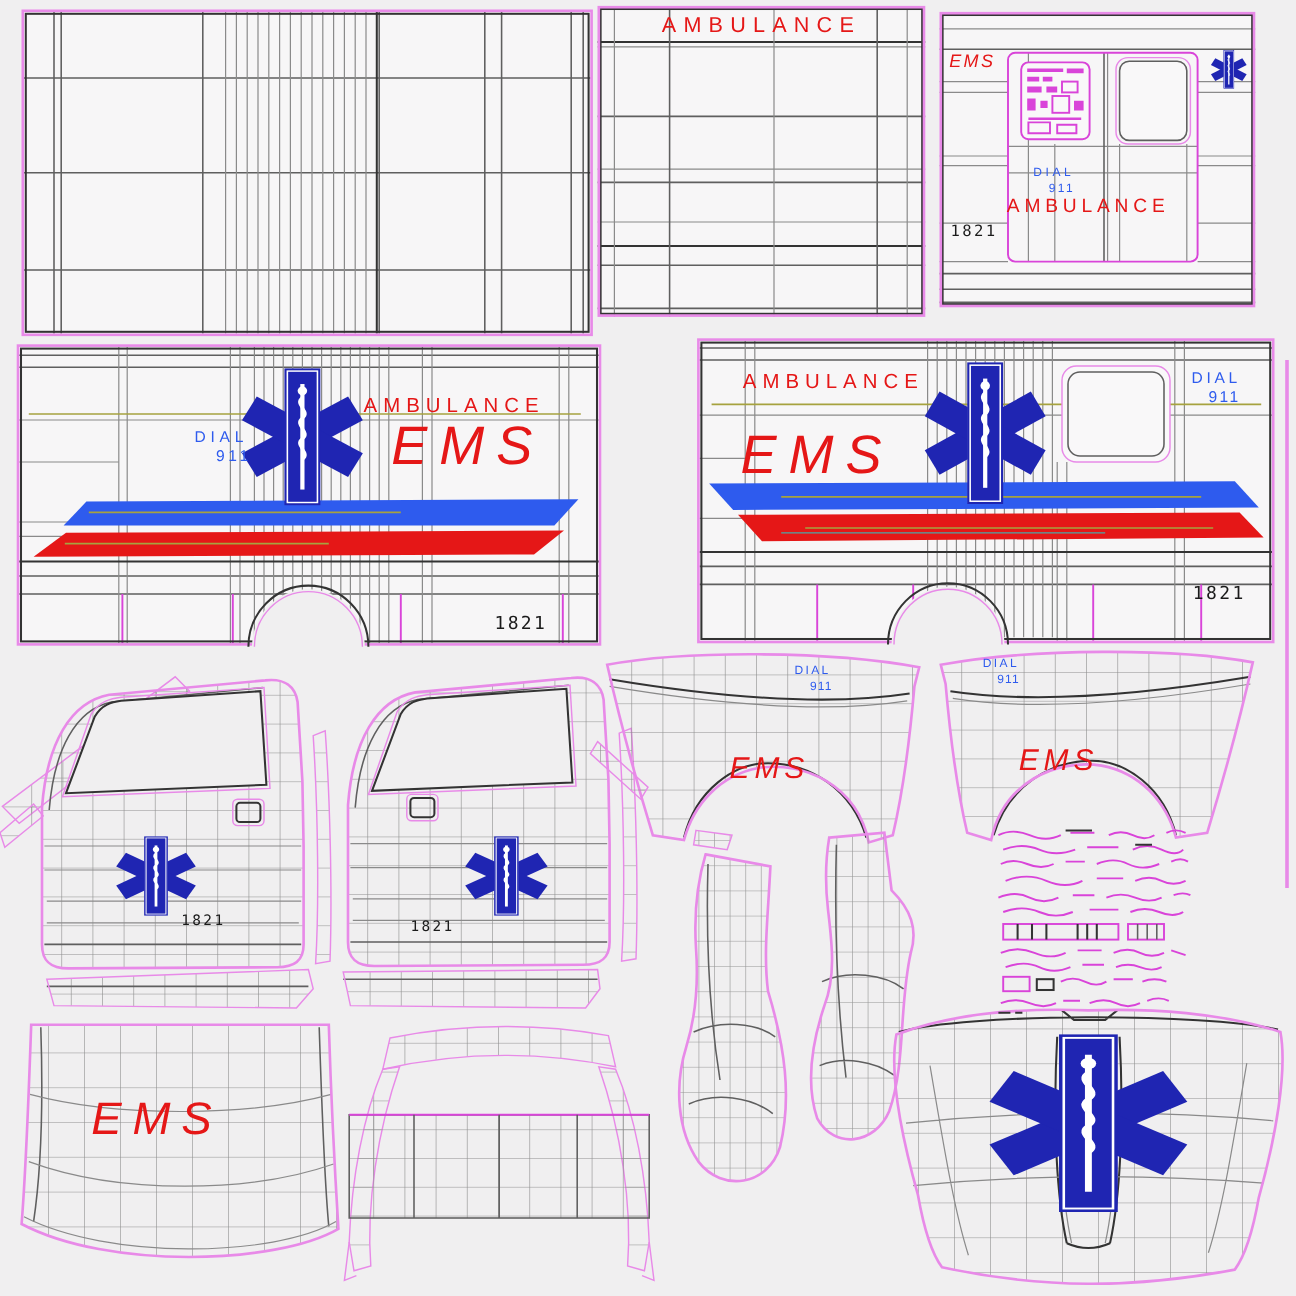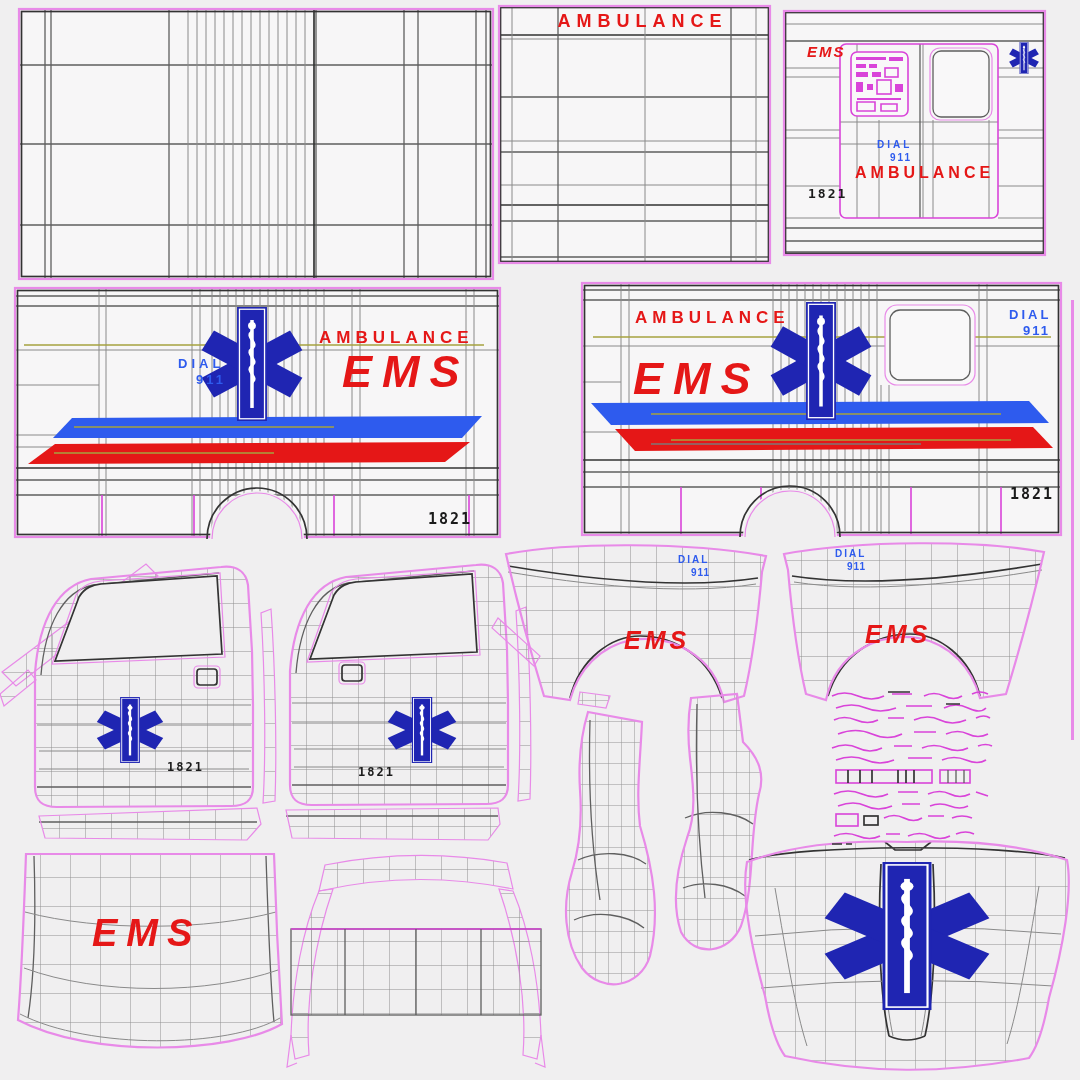--- a/index.html
+++ b/index.html
@@ -1,20 +1,20 @@
 <!DOCTYPE html>
 <html style="--background: #f0eff0; --decal-red: #e51717; --decal-blue: #2e5bee; --star-blue: #1f25b2; --seam-pink: #e88ae8; --detail-magenta: #d944d9; --wireframe-gray: #8a8a8a; --unit-number-black: #1b1b1b; --overlap-olive: #a6a23f;"><head>
 <meta charset="utf-8">
 <style>
   html,body{margin:0;padding:0;background:#e8e7e8;}
   .stage{position:relative;width:1080px;height:1080px;background:var(--background,#f0eff0);
          font-family:"Liberation Sans",sans-serif;overflow:hidden;}
   .panel{position:absolute;}
   .panel>svg{position:absolute;left:0;top:0;width:100%;height:100%;overflow:visible;}
-  .t{position:absolute;font-weight:bold;white-space:nowrap;line-height:1;margin-left:16px;}
+  .t{position:absolute;font-weight:normal;white-space:nowrap;line-height:1;}
   .red{color:var(--decal-red,#e51717);}
   .blue{color:var(--decal-blue,#2e5bee);}
   .num{color:var(--unit-number-black,#1b1b1b);font-family:"DejaVu Sans Mono","Liberation Mono",monospace;}
   .it{font-style:italic;}
   .ctr{text-align:center;}
   .star{position:absolute;}
   
   .base{fill:#f7f6f7;}
   .lite{fill:#f9f8f9;}
   .bgf{fill:var(--background,#f0eff0);}

